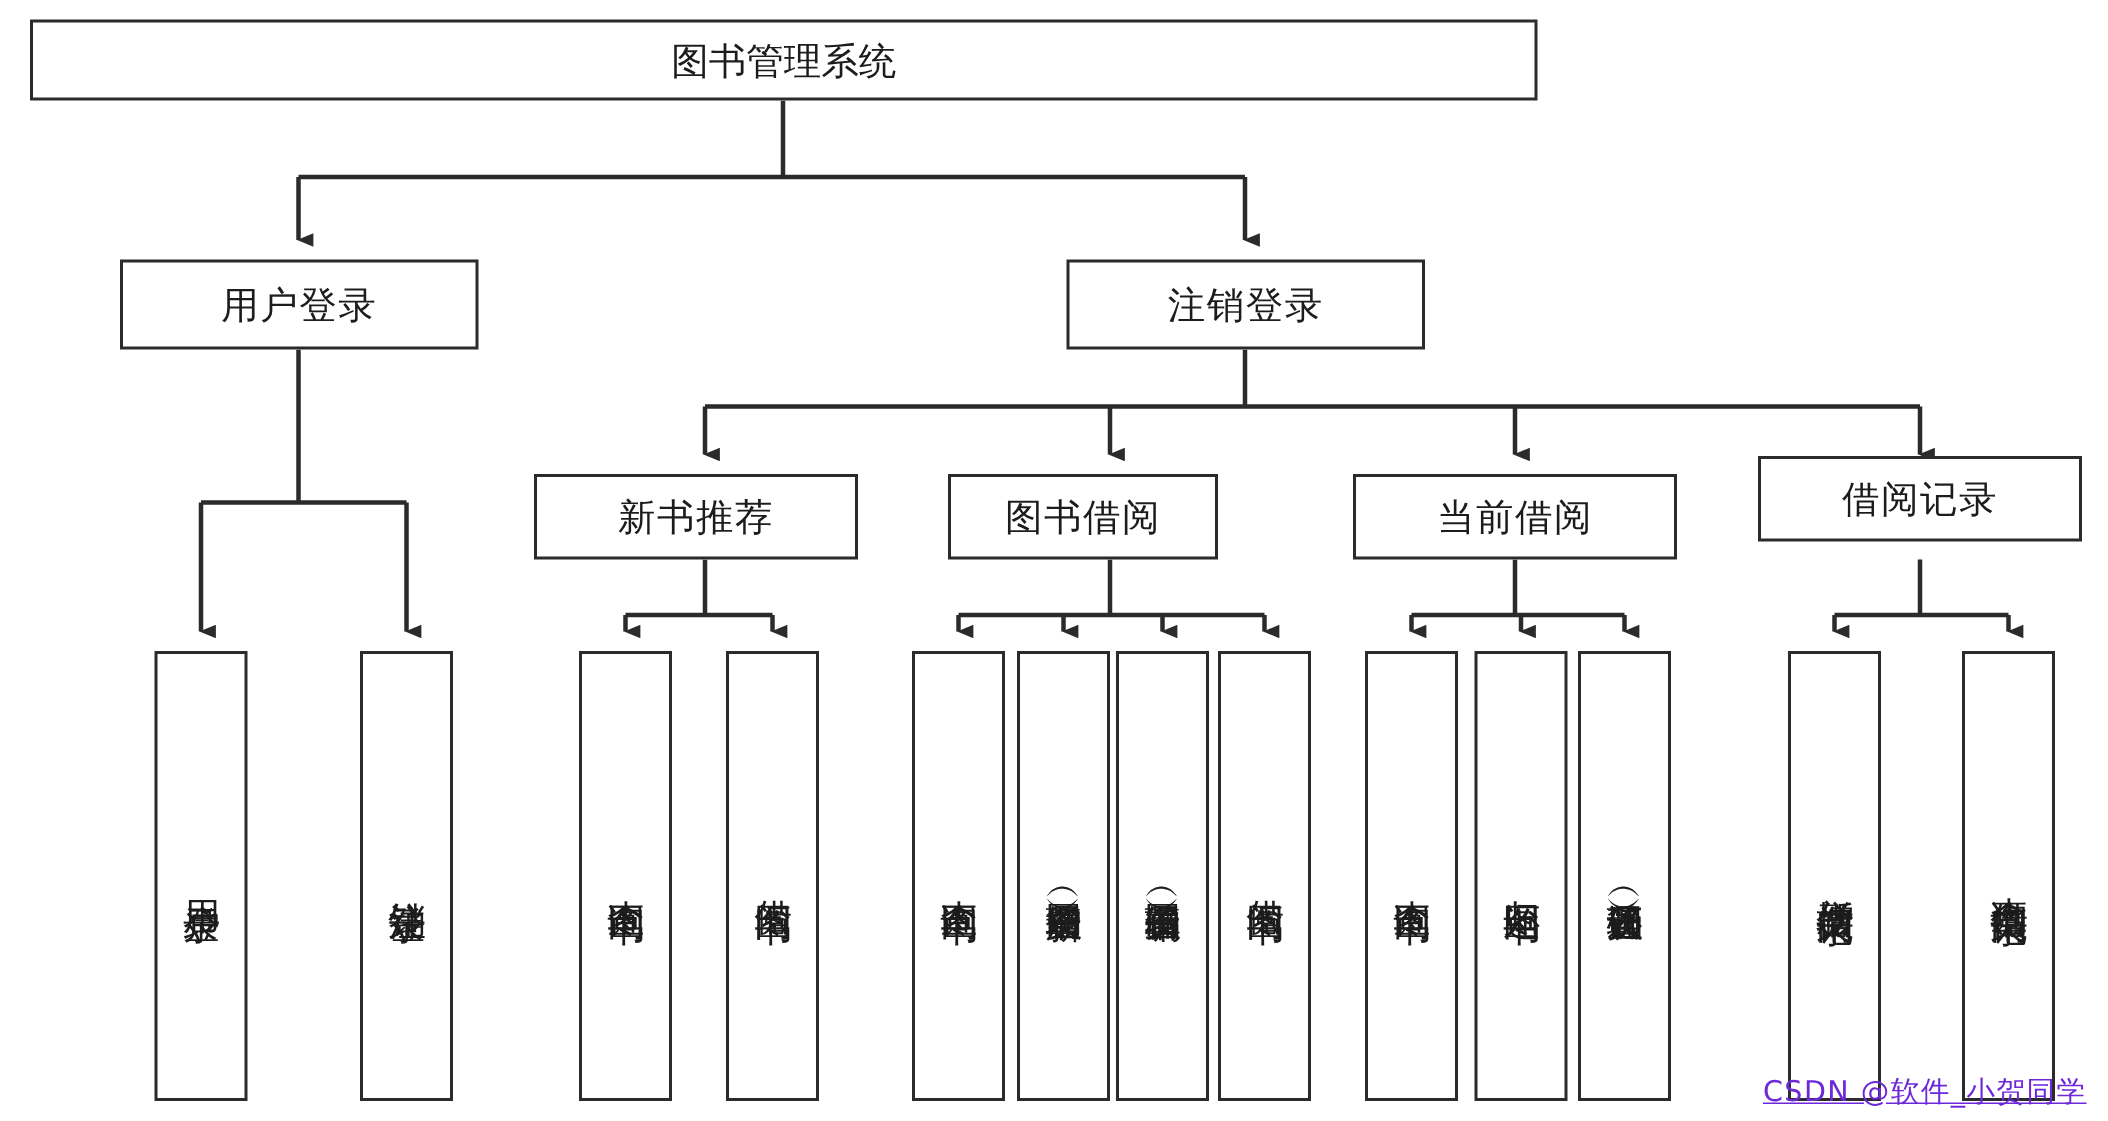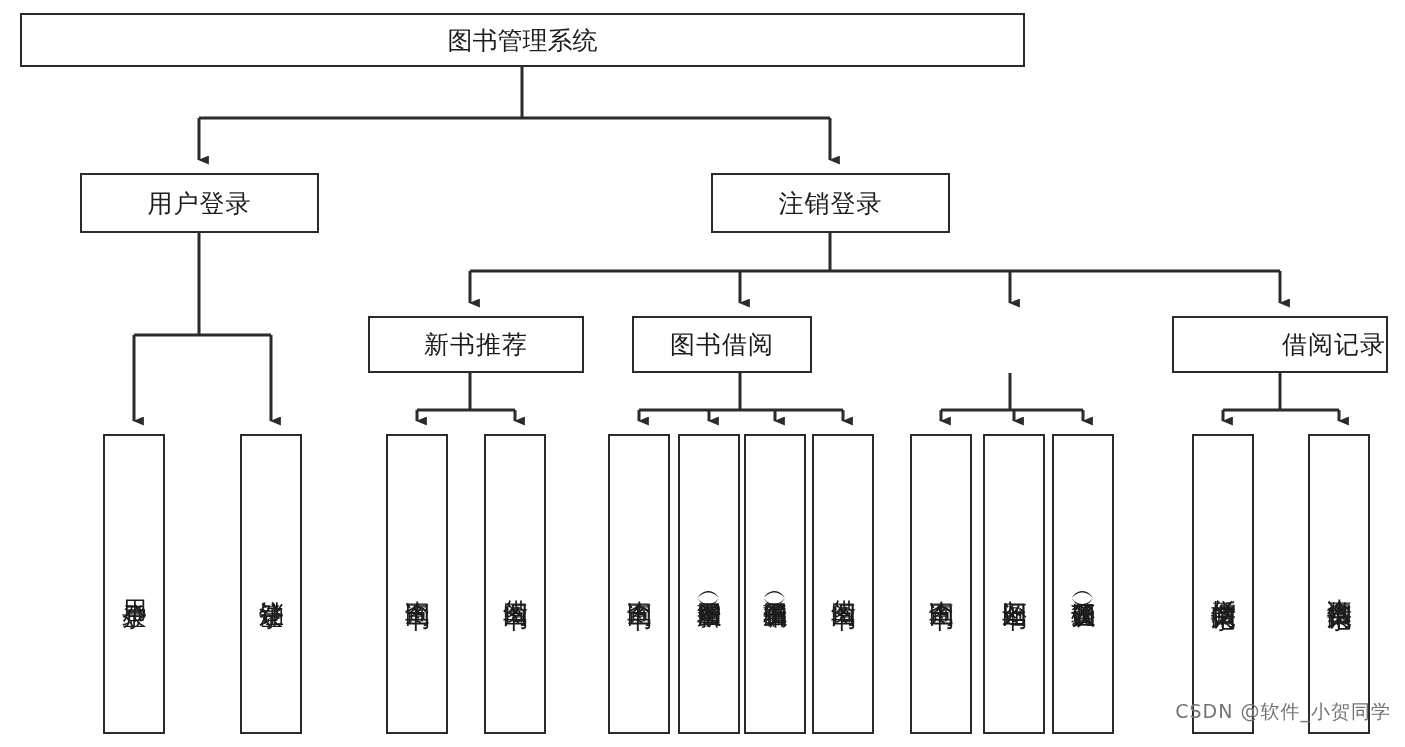--- a/index.html
+++ b/index.html
@@ -53,26 +53,27 @@
     color:#1c1c1c;
   }
   .vtext.tall{
     font-size:24px;
     letter-spacing:0px;
     line-height:1.1;
   }
   #watermark{
     position:absolute;
     right:14px;
-    bottom:22px;
+    bottom:6px;
     font-size:19px;
-    color:#737373;
+    color:#6d28d9;
     letter-spacing:1px;
     white-space:nowrap;
     user-select:none;
+    text-decoration:underline;
   }
 </style>
 </head>
 <body>
 
 <div id="stage">
 
   <svg id="edges" viewBox="0 0 1405 747" width="1405" height="747" xmlns="http://www.w3.org/2000/svg">
     <defs>
       <marker id="arw" viewBox="0 0 10 12" refX="5" refY="11" markerWidth="9" markerHeight="11" orient="auto-start-reverse" markerUnits="userSpaceOnUse">
@@ -127,27 +128,30 @@
     <span>图书管理系统</span>
   </div>
 
   <div class="node h" style="left:80px;top:173px;width:239px;height:60px;">
     <span>用户登录</span>
   </div>
   <div class="node h" style="left:711px;top:173px;width:239px;height:60px;">
     <span>注销登录</span>
   </div>
 
-  <div class="node h" style="left:368px;top:316px;width:216px;height:57px;">
+  <div class="node h" style="left:356px;top:316px;width:216px;height:57px;">
     <span>新书推荐</span>
   </div>
   <div class="node h" style="left:632px;top:316px;width:180px;height:57px;">
     <span>图书借阅</span>
   </div>
-  <div class="node h" style="left:1172px;top:316px;width:216px;height:57px;justify-content:flex-end;">
+  <div class="node h" style="left:902px;top:316px;width:216px;height:57px;">
+    <span>当前借阅</span>
+  </div>
+  <div class="node h" style="left:1172px;top:304px;width:216px;height:57px;">
     <span>借阅记录</span>
   </div>
 
   <div class="node leaf" style="left:103px;top:434px;width:62px;height:300px;">
     <span class="vtext">用户登录</span>
   </div>
   <div class="node leaf" style="left:240px;top:434px;width:62px;height:300px;">
     <span class="vtext">注销登录</span>
   </div>
 

